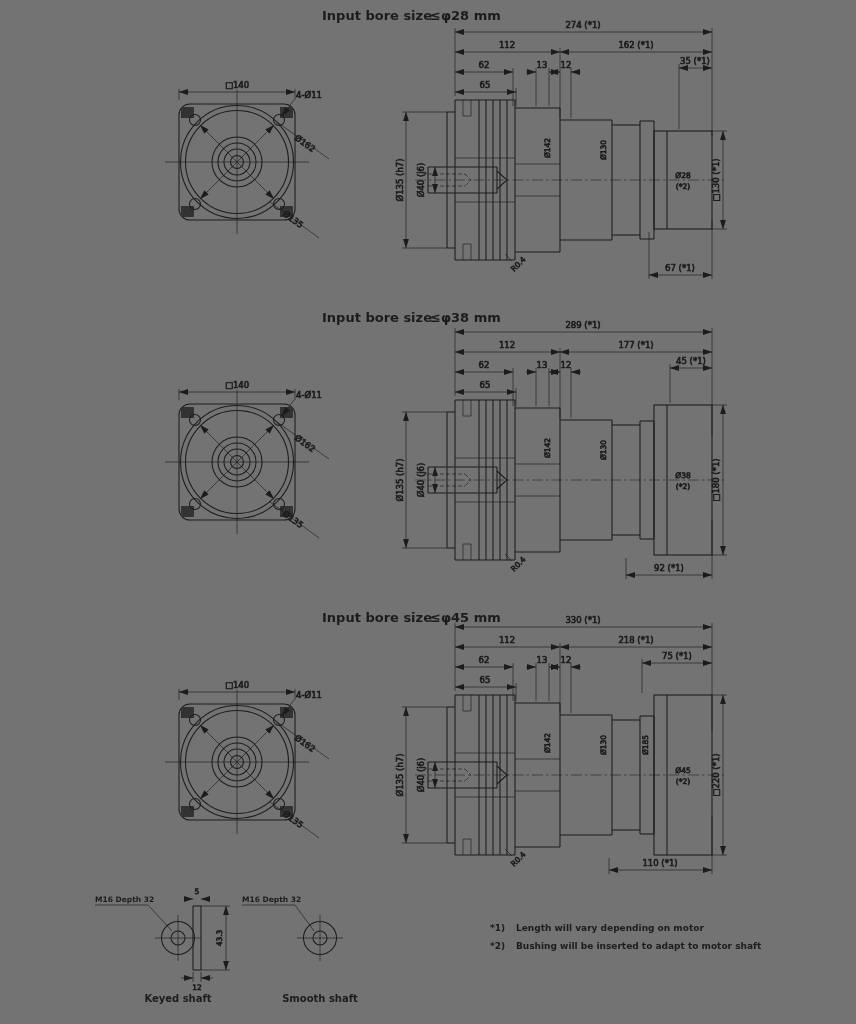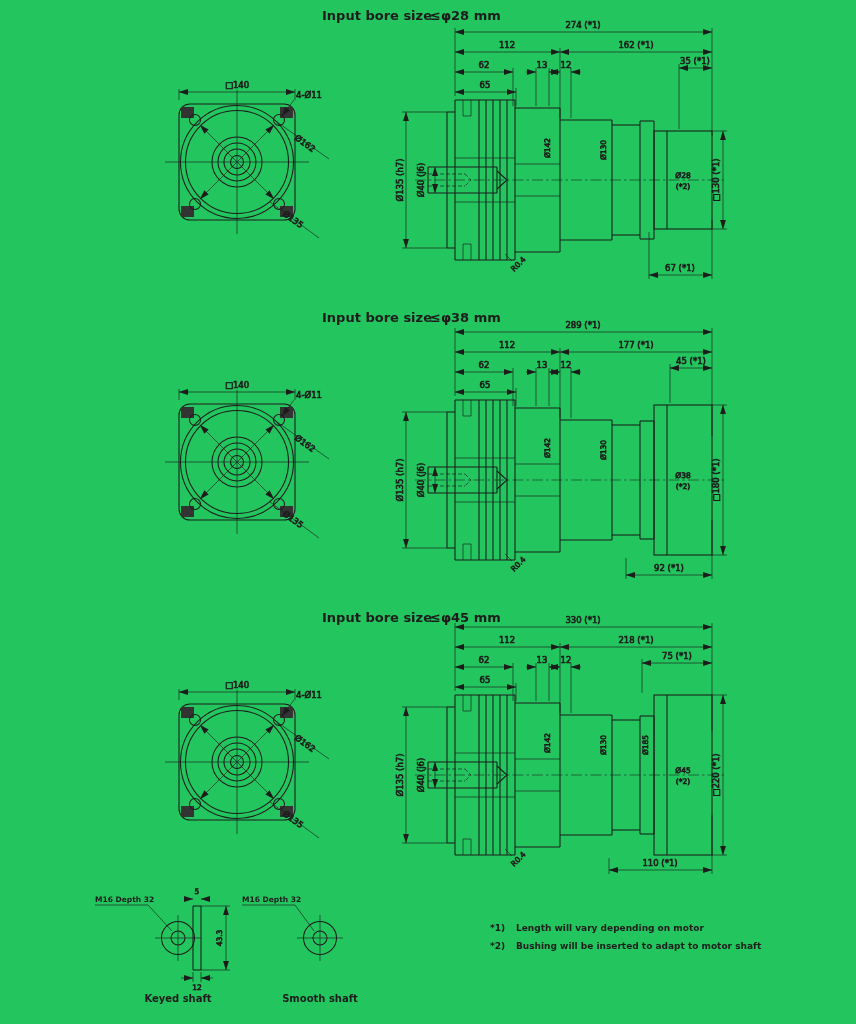--- a/index.html
+++ b/index.html
@@ -1,16 +1,16 @@
 <!DOCTYPE html>
 <html><head>
 <meta charset="utf-8">
 <style>
   html,body{margin:0;padding:0;background:#fff;}
-  #stage{position:relative;width:856px;height:1024px;background:#22c55e;overflow:hidden;}
+  #stage{position:relative;width:856px;height:1024px;background:#737373;overflow:hidden;}
   svg{display:block;}
   svg text{font-family:"DejaVu Sans","Liberation Sans",sans-serif;fill:#1c1c1c;font-size:8.5px;}
   .ttl{font-size:13px;font-weight:bold;}
   .lbl{font-size:10px;font-weight:bold;}
   .fn{font-size:9px;font-weight:bold;}
   .sm{font-size:7.5px;}
   .o{stroke:#1c1c1c;stroke-width:1.05;fill:none;}
   .t{stroke:#1c1c1c;stroke-width:0.65;fill:none;}
   .cl{stroke:#1c1c1c;stroke-width:0.55;fill:none;stroke-dasharray:11 3 2.5 3;}
   .hid{stroke-dasharray:4 2;}

